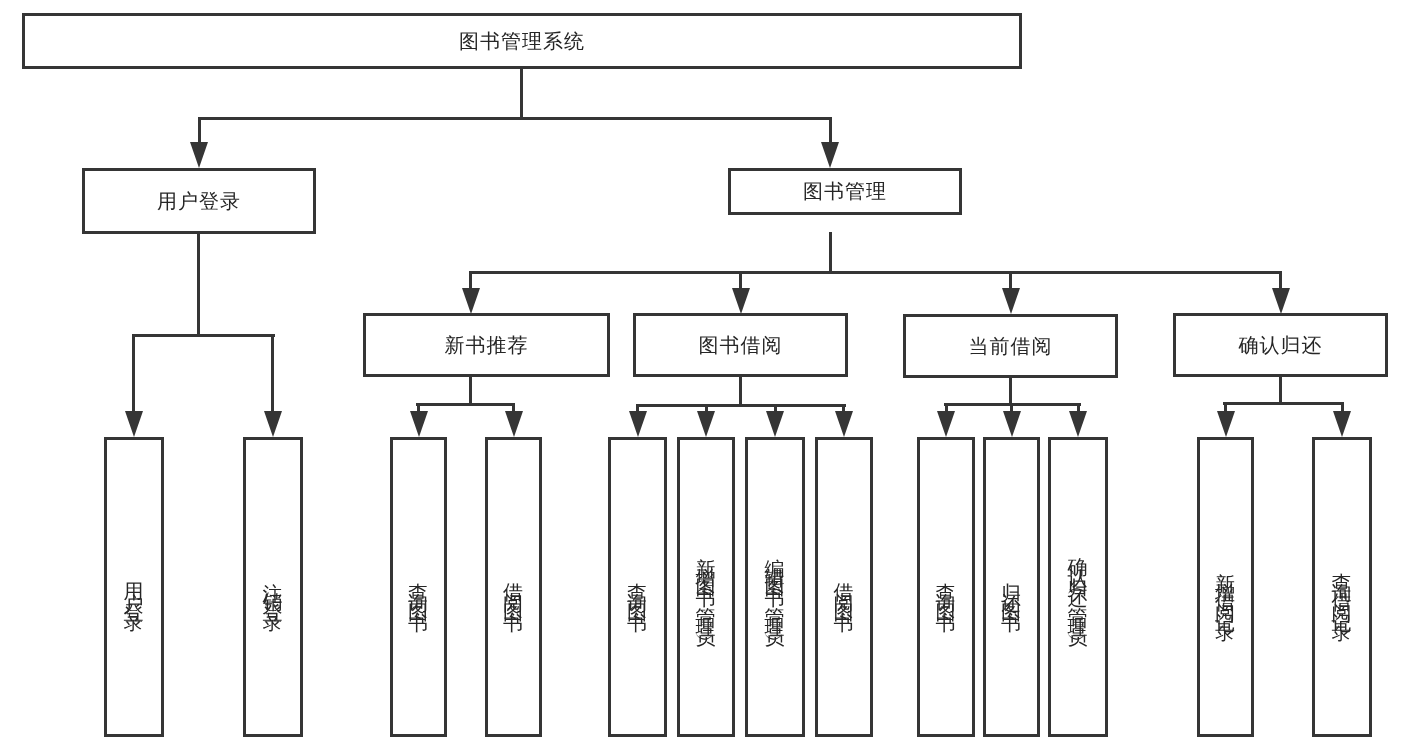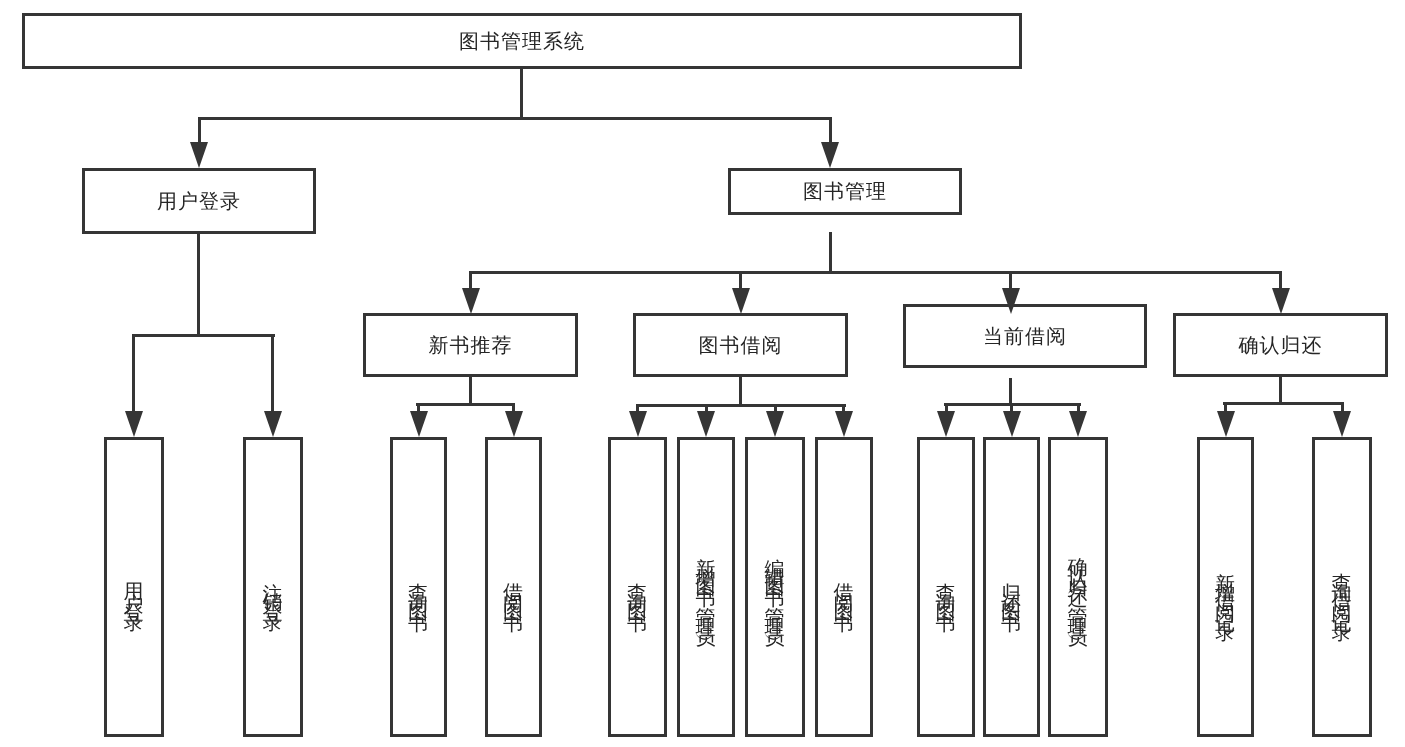--- a/index.html
+++ b/index.html
@@ -20,23 +20,23 @@
   .vl{position:absolute;width:3px;background:#353535;}
   .hl{position:absolute;height:3px;background:#353535;}
   .tri{
     position:absolute;width:0;height:0;
     border-left:9px solid transparent;border-right:9px solid transparent;
     border-top:26px solid #353535;
   }
   #n-root{left:22px;top:13px;width:1000px;height:56px;}
   #n-user{left:82px;top:168px;width:234px;height:66px;}
   #n-mgmt{left:713px;top:168px;width:234px;height:47px;margin-left:15px;}
-  #n-new{left:363px;top:313px;width:215px;height:64px;}
+  #n-new{left:363px;top:313px;width:247px;height:64px;}
   #n-borrow{left:633px;top:313px;width:215px;height:64px;}
-  #n-current{left:903px;top:304px;width:244px;height:64px;}
+  #n-current{left:903px;top:314px;width:215px;height:64px;}
   #n-records{left:1173px;top:313px;width:215px;height:64px;}
   #v1{left:104px;width:60px;}
   #v2{left:243px;width:60px;}
   #v3{left:390px;width:57px;}
   #v4{left:485px;width:57px;}
   #v5{left:608px;width:59px;}
   #v6{left:677px;width:58px;}
   #v7{left:745px;width:60px;}
   #v8{left:815px;width:58px;}
   #v9{left:917px;width:58px;}

